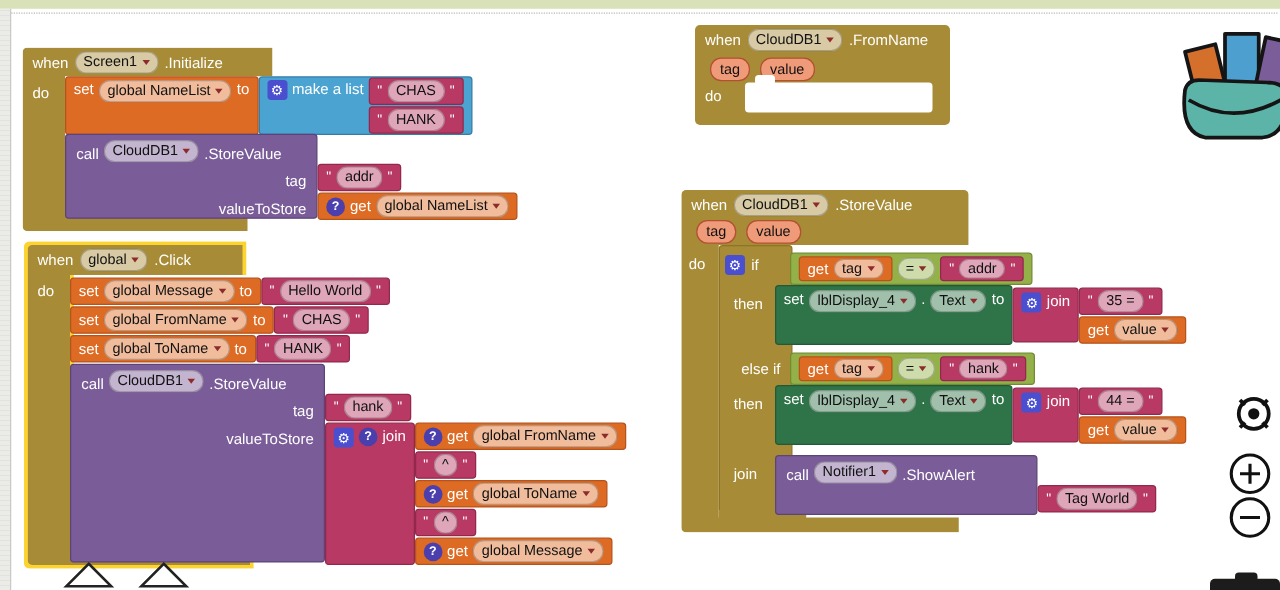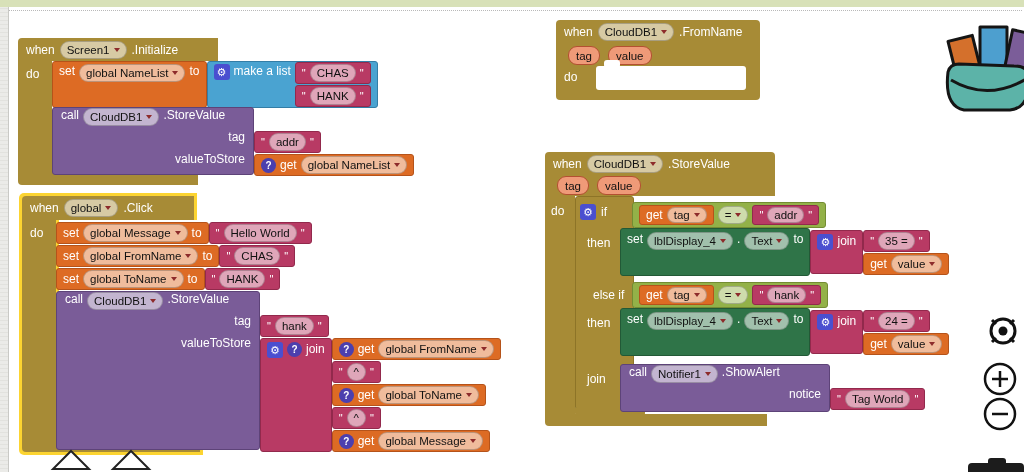--- a/index.html
+++ b/index.html
@@ -29,21 +29,21 @@
   .chip{display:inline-flex;align-items:center;background:#ef9a78;border:1px solid #b35031;
         border-radius:9px;padding:0 7px;height:17px;color:#111;font-size:11.5px;margin-right:8px}
   .badge{flex:0 0 auto;width:15px;height:15px;border-radius:50%;background:#4b3fae;color:#fff;
          font-size:10px;font-weight:bold;display:inline-flex;align-items:center;justify-content:center}
   .gearbx{flex:0 0 auto;width:16px;height:16px;border-radius:3px;background:#4a4fd0;color:#fff;
          font-size:11px;display:inline-flex;align-items:center;justify-content:center}
   .q{color:#fff;font-size:11px}
   .vcol{display:flex;flex-direction:column;gap:1px;align-items:flex-start}
   .hrow{display:flex;align-items:flex-start}
   .lbl{color:#fff}
-  .prow{height:22px;display:flex;align-items:flex-start;gap:4px;padding:0 8px;box-sizing:border-box}
+  .prow{height:22px;display:flex;align-items:flex-end;gap:4px;padding:0 8px;box-sizing:border-box}
   .prow.rt{justify-content:flex-end}
   .tallset{height:47px;align-items:flex-start;padding-top:2px}
   .sp22{height:23px}
   .set2{height:48px;align-items:flex-start;padding-top:3px}
 </style>
 </head>
 <body>
 
 <div class="abs topbar"></div>
 <div class="abs leftstrip"></div>
@@ -392,21 +392,21 @@
           </span>
         <span>to</span>
       </div>
       <div class="blk c-text" style="height:44px;align-items:flex-start;padding-top:3px;margin-top:2px">
         <span class="gearbx">⚙</span>
         <span>join</span>
       </div>
       <div class="vcol" style="margin-top:2px">
         <div class="blk c-text">
           <span class="q">"</span>
-            <span class="pill">24 =</span>
+            <span class="pill">44 =</span>
             <span class="q">"</span>
         </div>
         <div class="blk c-var">
           <span>get</span>
           <span class="pill">
               <span>value</span>
               <span class="caret"></span>
             </span>
         </div>
       </div>
@@ -416,23 +416,20 @@
     <div class="abs hrow" style="left:45px;top:168px">
       <div class="c-call" style="width:208px;height:46px;border-radius:3px">
         <div class="prow">
           <span>call</span>
           <span class="pill">
               <span>Notifier1</span>
               <span class="caret"></span>
             </span>
           <span>.ShowAlert</span>
         </div>
-        <div class="prow rt">
-            <span>notice</span>
-          </div>
       </div>
       <div class="vcol">
         <div class="sp22"></div>
         <div class="blk c-text">
           <span class="q">"</span>
             <span class="pill">Tag World</span>
             <span class="q">"</span>
         </div>
       </div>
     </div>

